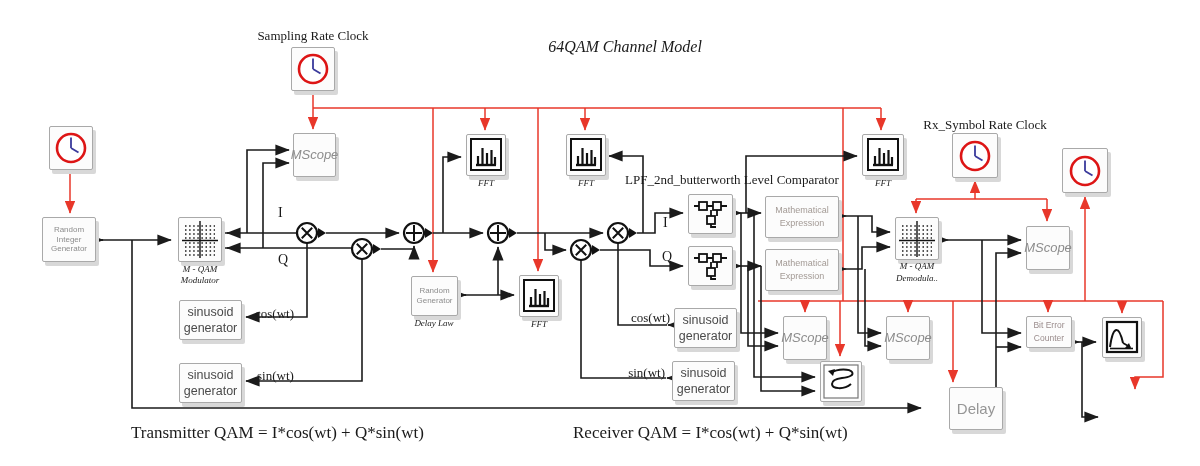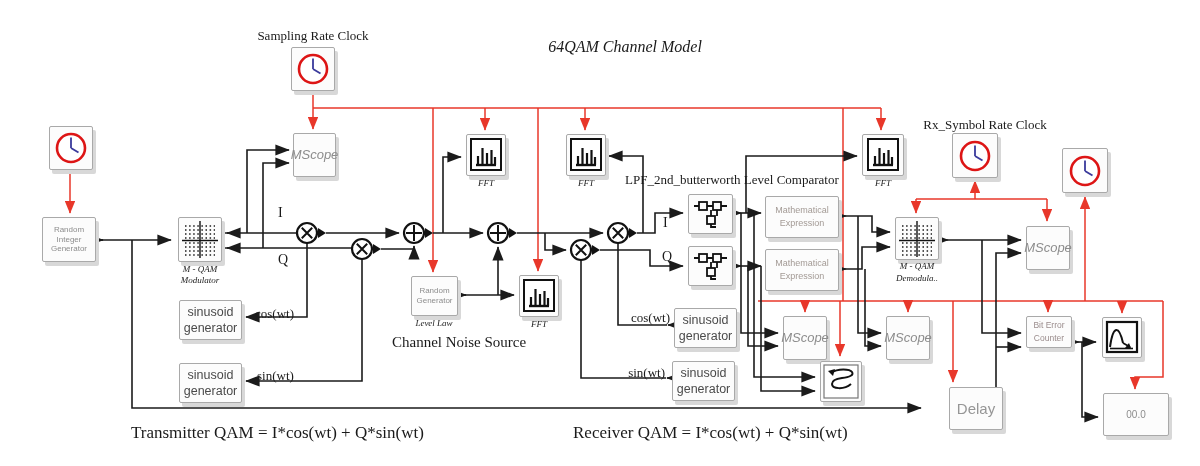--- a/index.html
+++ b/index.html
@@ -145,21 +145,20 @@
 
     <circle cx="618" cy="233" r="10" fill="#fff" stroke="#111" stroke-width="2.2"></circle>
     <path d="M612.8,227.8 L623.2,238.2 M623.2,227.8 L612.8,238.2" stroke="#111" stroke-width="2" fill="none"></path>
     <polygon points="629,228 629,238 637,233" fill="#111"></polygon>
   </g>
 </svg>
 
 <div class="serif" style="left:500px;top:38px;width:250px;text-align:center;font-size:16px;font-style:italic;">64QAM Channel Model</div>
 <div class="serif" style="left:905px;top:117px;width:160px;text-align:center;font-size:13px;">Rx_Symbol Rate Clock</div>
 <div class="serif" style="left:233px;top:28px;width:160px;text-align:center;font-size:13px;">Sampling Rate Clock</div>
-<div class="serif" style="left:392px;top:334px;font-size:15px;">Channel Noise Source</div>
 <div class="serif" style="left:625px;top:172px;font-size:13px;">LPF_2nd_butterworth Level Comparator</div>
 <div class="serif" style="left:131px;top:423px;font-size:17px;">Transmitter QAM = I*cos(wt) + Q*sin(wt)</div>
 <div class="serif" style="left:573px;top:423px;font-size:17px;">Receiver QAM = I*cos(wt) + Q*sin(wt)</div>
 
 <div class="serif" style="left:278px;top:205px;font-size:14px;">I</div>
 <div class="serif" style="left:278px;top:252px;font-size:14px;">Q</div>
 <div class="serif" style="left:663px;top:215px;font-size:14px;">I</div>
 <div class="serif" style="left:662px;top:249px;font-size:14px;">Q</div>
 <div class="serif" style="left:255px;top:306px;font-size:13px;">cos(wt)</div>
 <div class="serif" style="left:257px;top:368px;font-size:13px;">sin(wt)</div>
@@ -269,21 +268,21 @@
   </svg>
 </div>
 <div class="cap" style="left:519px;top:319px;width:40px;">FFT</div>
 
 <div class="blk" style="left:411px;top:276px;width:47px;height:40px;">
   <div class="gtext t8">
     <span style="display:block">Random</span>
     <span style="display:block">Generator</span>
   </div>
 </div>
-<div class="cap" style="left:404px;top:318px;width:60px;">Level Law</div>
+<div class="cap" style="left:404px;top:318px;width:60px;">Delay Law</div>
 
 <div class="blk" style="left:688px;top:194px;width:45px;height:40px;">
   <svg width="36" height="32">
     <g fill="none" stroke="#111" stroke-width="1.8">
       <rect x="6" y="4" width="8" height="8"></rect>
           <rect x="20" y="4" width="8" height="8"></rect>
       <rect x="14" y="18" width="8" height="8"></rect>
       <path d="M1,8 H6 M14,8 H20 M28,8 H34 M24,12 V18 M18,12 V18 M18,26 V29 H23"></path>
     </g>
   </svg>
@@ -363,23 +362,20 @@
 <div class="blk" style="left:1102px;top:317px;width:40px;height:41px;">
   <svg width="36" height="37">
     <rect x="3" y="3" width="30" height="30" fill="#fff" stroke="#111" stroke-width="2.2"></rect>
     <path d="M6,28 C9,6 15,6 19,24" fill="none" stroke="#111" stroke-width="2"></path>
     <path d="M19,24 L26,28" fill="none" stroke="#111" stroke-width="1.8"></path>
     <polygon points="27,29 21,29 25,24" fill="#111"></polygon>
     <path d="M6,29.5 H29" stroke="#111" stroke-width="1.6"></path>
   </svg>
 </div>
 
-<div class="blk" style="left:1103px;top:393px;width:66px;height:43px;">
-  <div class="gtext t10">00.0</div>
-</div>
 
 <div class="blk" style="left:674px;top:308px;width:63px;height:40px;">
   <div class="sin-t">
     <span style="display:block">sinusoid</span>
     <span style="display:block">generator</span>
   </div>
 </div>
 <div class="blk" style="left:672px;top:361px;width:63px;height:40px;">
   <div class="sin-t">
     <span style="display:block">sinusoid</span>

